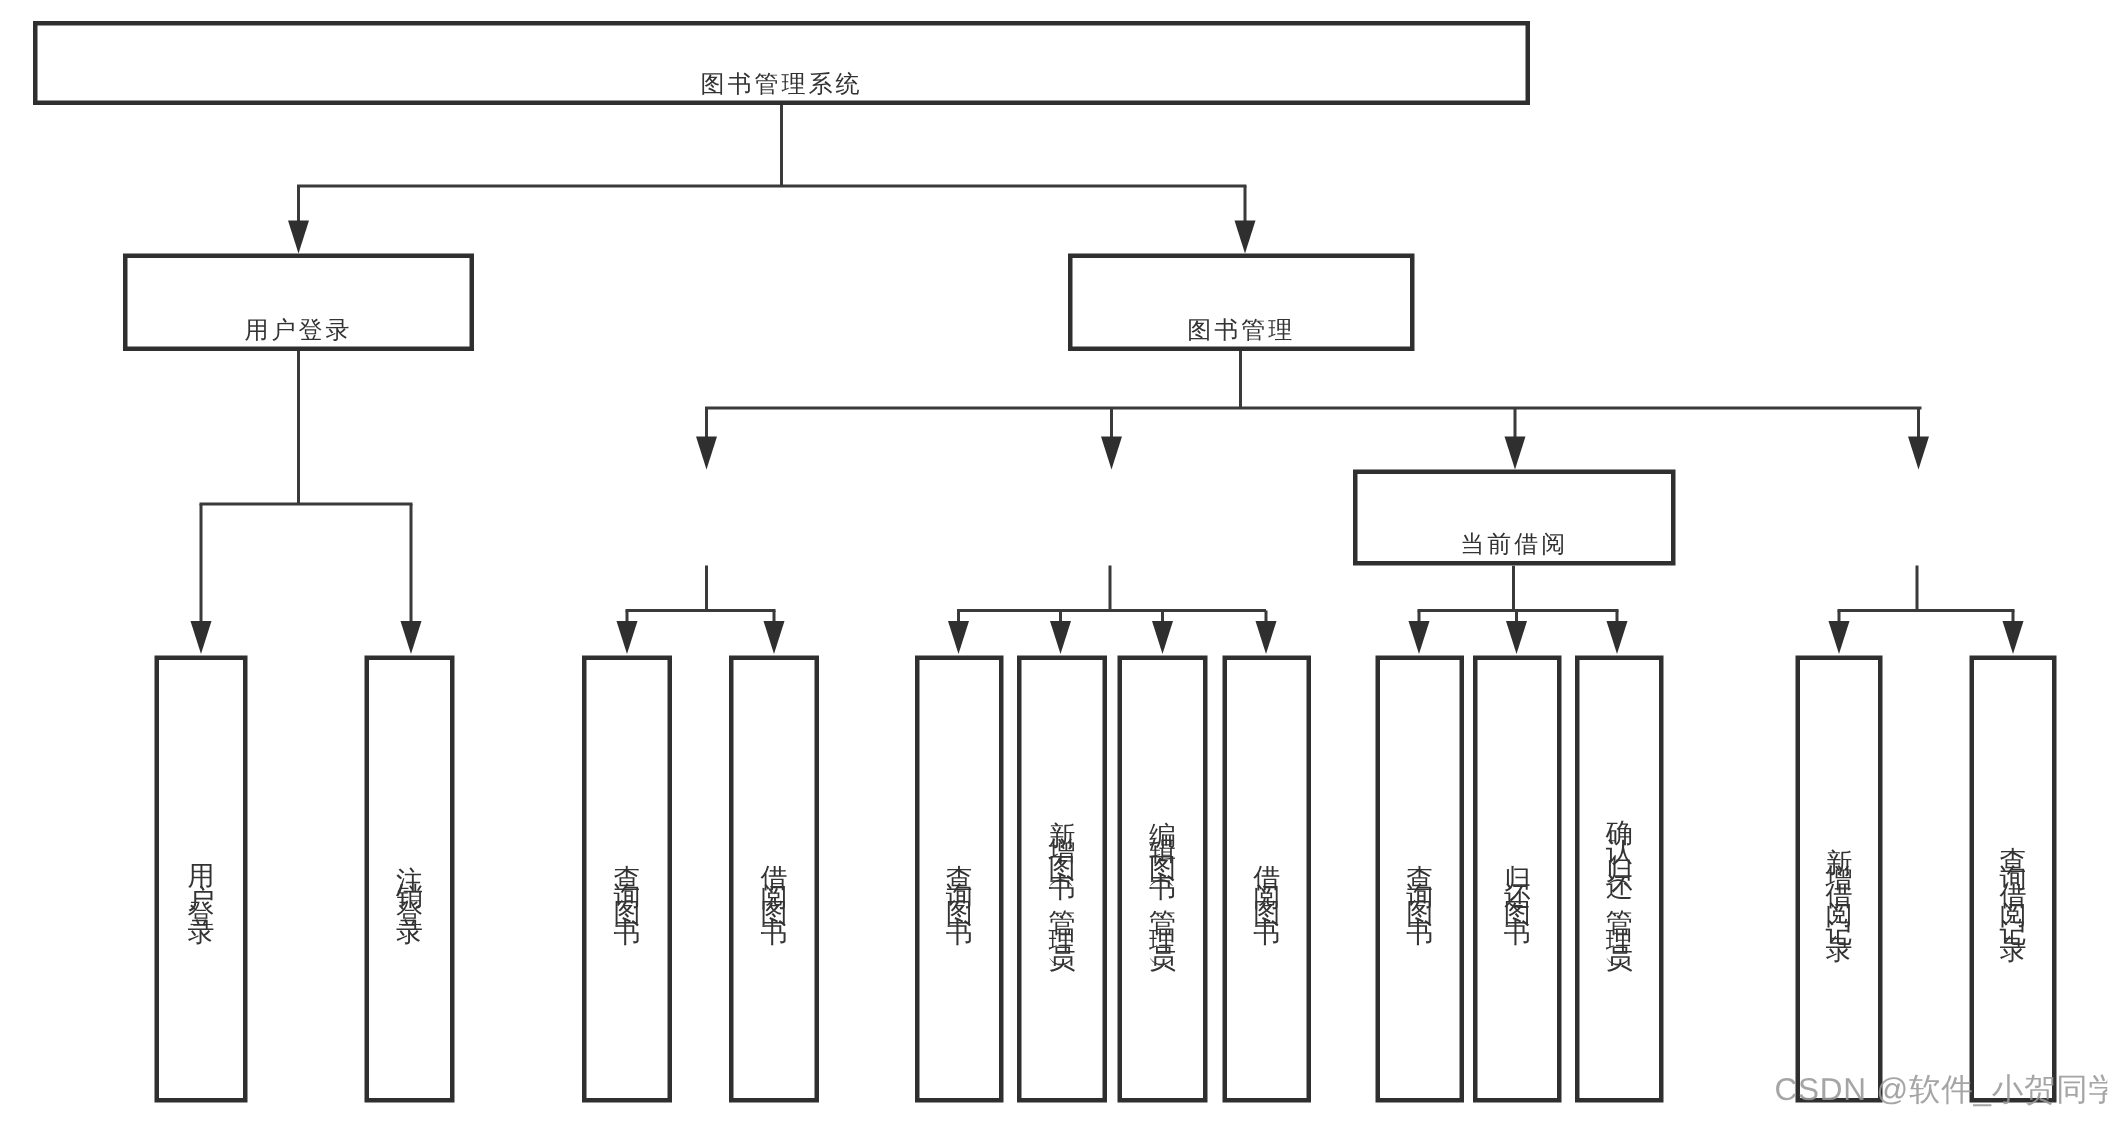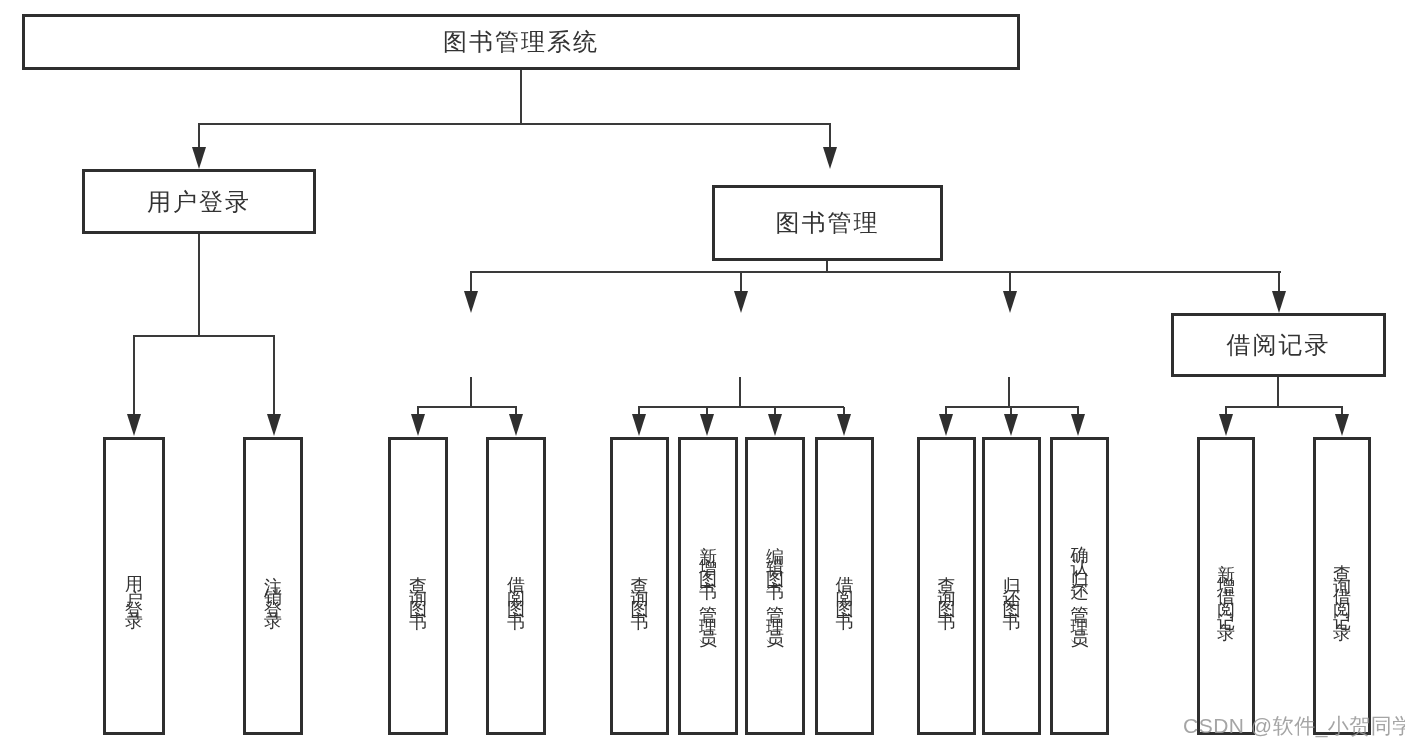--- a/index.html
+++ b/index.html
@@ -2,22 +2,22 @@
 <html><head>
 <meta charset="utf-8">
 <style>
   html,body{margin:0;padding:0;background:#ffffff;}
   #stage{
     position:relative;width:1405px;height:747px;background:#ffffff;overflow:hidden;
     font-family:"Liberation Sans","DejaVu Sans",sans-serif;color:#333333;
   }
   .node{
     position:absolute;box-sizing:border-box;background:#ffffff;
-    border:3px solid #2f2f2f;display:flex;align-items:center;justify-content:center;
-    font-size:24px;letter-spacing:2px;color:#333333;z-index:2;
+    border:3px solid #2f2f2f;display:flex;align-items:flex-end;justify-content:center;
+    font-size:16px;letter-spacing:2px;color:#333333;z-index:2;
   }
   .leaf{
     position:absolute;box-sizing:border-box;background:#ffffff;
     border:3px solid #2f2f2f;display:flex;align-items:center;justify-content:center;
     z-index:2;
   }
   .leaf .vtxt{
     writing-mode:vertical-lr;text-orientation:upright;
     font-size:18px;letter-spacing:12px;line-height:1;color:#333333;
   }
@@ -46,21 +46,21 @@
   <div class="vline" style="left:520px;top:70px;height:54px;"></div>
   <div class="hline" style="left:198px;top:123px;width:633px;"></div>
   <div class="vline" style="left:198px;top:124px;height:28px;"></div>
   <div class="arrow" style="left:192px;top:147px;"></div>
   <div class="vline" style="left:829px;top:124px;height:28px;"></div>
   <div class="arrow" style="left:823px;top:147px;"></div>
 
   <div class="node" style="left:82px;top:169px;width:234px;height:65px;">
     <span>用户登录</span>
   </div>
-  <div class="node" style="left:712px;top:169px;width:231px;height:76px;margin-top:16px;">
+  <div class="node" style="left:712px;top:169px;width:231px;height:65px;">
     <span>图书管理</span>
   </div>
 
   <div class="vline" style="left:198px;top:234px;height:102px;"></div>
   <div class="hline" style="left:133px;top:335px;width:142px;"></div>
   <div class="vline" style="left:133px;top:336px;height:82px;"></div>
   <div class="arrow" style="left:127px;top:414px;"></div>
   <div class="vline" style="left:273px;top:336px;height:82px;"></div>
   <div class="arrow" style="left:267px;top:414px;"></div>
 
@@ -68,22 +68,22 @@
   <div class="hline" style="left:470px;top:271px;width:811px;"></div>
   <div class="vline" style="left:470px;top:272px;height:24px;"></div>
   <div class="arrow" style="left:464px;top:291px;"></div>
   <div class="vline" style="left:740px;top:272px;height:24px;"></div>
   <div class="arrow" style="left:734px;top:291px;"></div>
   <div class="vline" style="left:1009px;top:272px;height:24px;"></div>
   <div class="arrow" style="left:1003px;top:291px;"></div>
   <div class="vline" style="left:1278px;top:272px;height:24px;"></div>
   <div class="arrow" style="left:1272px;top:291px;"></div>
 
-  <div class="node" style="left:1171px;top:313px;width:215px;height:64px;">
-    <span>借阅记录</span>
+  <div class="node" style="left:902px;top:313px;width:215px;height:64px;">
+    <span>当前借阅</span>
   </div>
 
   <div class="vline" style="left:470px;top:377px;height:30px;"></div>
   <div class="hline" style="left:417px;top:406px;width:100px;"></div>
   <div class="vline" style="left:417px;top:407px;height:12px;"></div>
   <div class="arrow" style="left:411px;top:414px;"></div>
   <div class="vline" style="left:515px;top:407px;height:12px;"></div>
   <div class="arrow" style="left:509px;top:414px;"></div>
 
   <div class="vline" style="left:739px;top:377px;height:30px;"></div>

